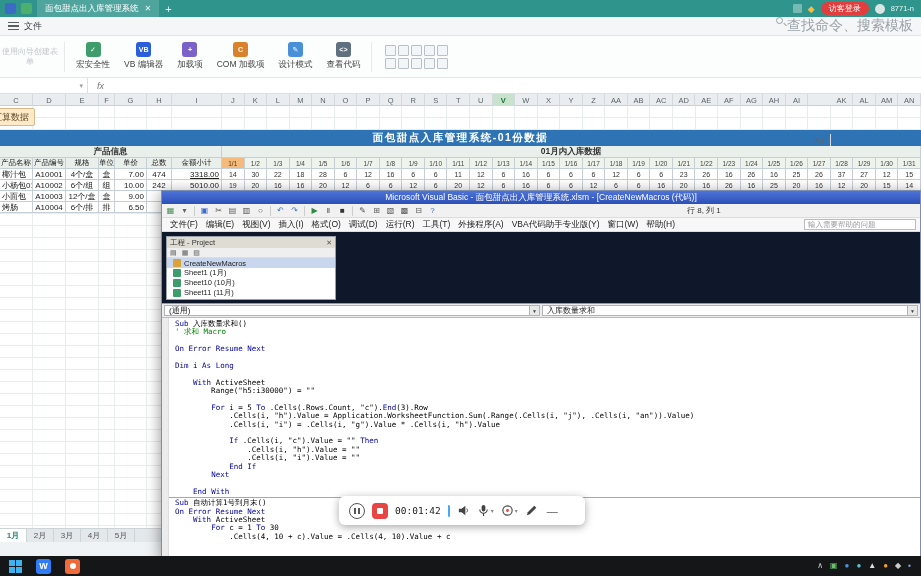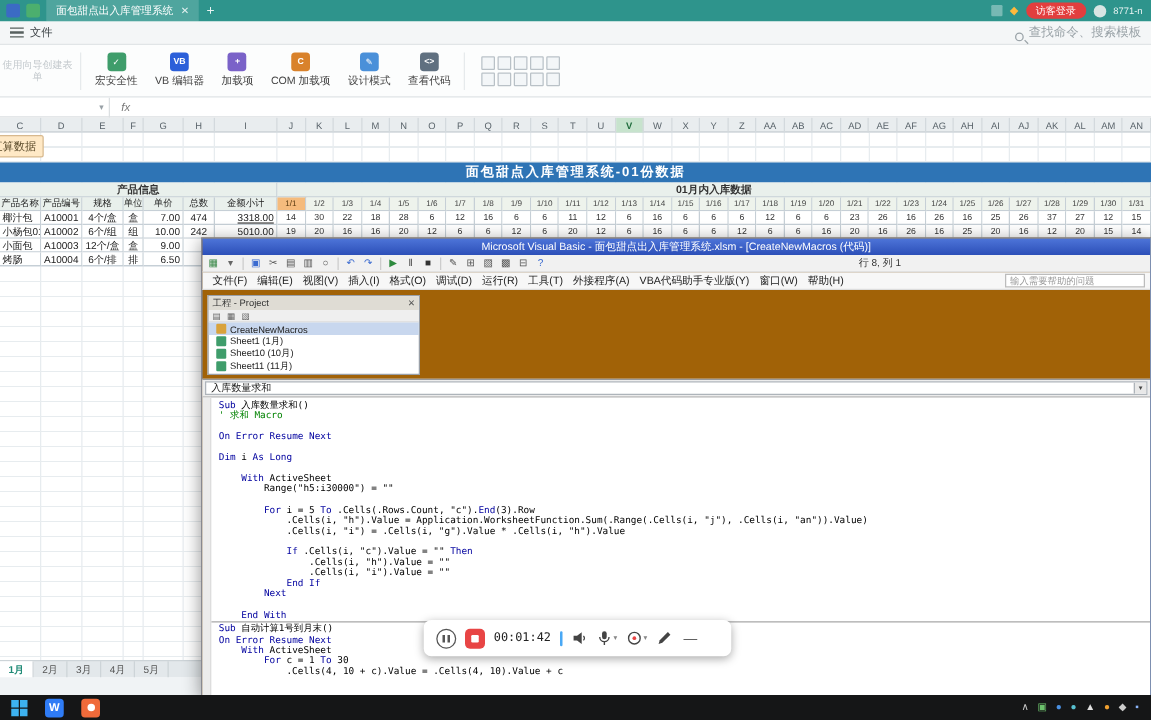--- a/index.html
+++ b/index.html
@@ -19,21 +19,21 @@
   .avatar{width:10px;height:10px;border-radius:50%;background:#d8e5e3}
   .user-label{font-size:7.5px;opacity:.92}
 
   
   .menubar{position:absolute;top:17px;left:0;width:921px;height:19px;background:#f4f6f7;border-bottom:1px solid #e1e5e7;display:flex;align-items:center;font-size:9px;color:#3a4044;z-index:39}
   .hamb{width:11px;height:8px;margin:0 5px 0 8px;border-top:1.5px solid #57605f;border-bottom:1.5px solid #57605f;position:relative}
   .hamb:after{content:"";position:absolute;left:0;right:0;top:2.2px;height:1.5px;background:#57605f}
   .file-lbl{margin-right:6px}
   .menu-tab{padding:2px 7px;margin:0 1px;border-radius:3px;white-space:nowrap}
   .menu-tab.active{background:#ddeeе8;background:#ddeee8;color:#1f8a76;font-weight:bold}
-  .menu-search{margin-left:auto;margin-right:8px;display:flex;align-items:flex-end;gap:4px;color:#9aa3a8;font-size:10px}
+  .menu-search{margin-left:auto;margin-right:8px;display:flex;align-items:flex-start;gap:4px;color:#9aa3a8;font-size:14px}
   .mag{width:7px;height:7px;border:1.3px solid #9aa3a8;border-radius:50%;position:relative}
   .mag:after{content:"";position:absolute;left:6px;top:6px;width:4px;height:1.3px;background:#9aa3a8;transform:rotate(45deg)}
 
   
   .ribbon{position:absolute;top:36px;left:0;width:921px;height:42px;background:#fcfdfd;border-bottom:1px solid #e0e4e6;display:flex;align-items:center;z-index:38}
   .rb-disabled{width:60px;font-size:8px;color:#c2c8cc;text-align:center;line-height:1.25;flex:none}
   .rb-sep{width:1px;height:30px;background:#e6eaec;margin:0 4px;flex:none}
   .rb-btn{display:flex;flex-direction:column;align-items:center;gap:2px;padding:0 7px;font-size:8.5px;color:#444;flex:none}
   .rb-ico{width:15px;height:15px;border-radius:3px;color:#fff;font-size:7px;display:flex;align-items:center;justify-content:center;font-weight:bold}
   .ctrl-grid{display:grid;grid-template-columns:repeat(5,11px);grid-auto-rows:11px;gap:2px;margin:0 9px}
@@ -65,21 +65,21 @@
   .namec{justify-content:flex-start;padding-left:2px}
   .numc{justify-content:flex-end;padding-right:2px}
 
   
   .sheet-tabs{position:absolute;left:0;top:528px;width:921px;height:14px;background:#e3e8eb;border-top:1px solid #cdd4d8;display:flex;z-index:4}
   .stab{width:27px;height:13px;display:flex;align-items:center;justify-content:center;font-size:8px;color:#555;border-right:1px solid #cdd4d8}
   .stab.active{background:#fff;color:#1f8a76;font-weight:bold}
   .tabs-filler{position:absolute;left:0;top:542px;width:921px;height:14px;background:#f0f3f5;z-index:4}
 
   
-  .vba{position:absolute;left:161px;top:190px;width:760px;height:368px;z-index:10;border:1px solid #7d8fb0;box-shadow:0 3px 14px rgba(0,0,0,.45);background:#a16207}
+  .vba{position:absolute;left:161px;top:190px;width:760px;height:368px;z-index:10;border:1px solid #7d8fb0;box-shadow:0 3px 14px rgba(0,0,0,.45);background:#0f172a}
   .vba-title{height:13px;background:linear-gradient(180deg,#4d74d8,#2c4fb8);color:#fff;font-size:8.5px;display:flex;align-items:center;justify-content:center;white-space:nowrap;overflow:hidden}
   .vba-toolbar{height:14px;background:#f1f1f1;border-bottom:1px solid #dcdcdc;display:flex;align-items:center;padding-left:3px;gap:3px;position:relative}
   .vt-ico{font-size:8px;width:11px;text-align:center;flex:none}
   .vt-sep{width:1px;height:10px;background:#ccc;margin:0 1px;flex:none}
   .vba-pos{position:absolute;left:525px;font-size:8px;color:#333}
   .vba-menus{height:14px;background:#f7f7f7;border-bottom:1px solid #ddd;display:flex;align-items:center;font-size:8.5px;color:#222;padding-left:4px;white-space:nowrap}
   .vm{padding:0 4px}
   .vba-help{margin-left:auto;margin-right:4px;width:112px;height:11px;border:1px solid #bcbcbc;background:#fff;color:#999;font-size:7.5px;display:flex;align-items:center;padding-left:3px;overflow:hidden}
   .proj{position:absolute;left:4px;top:45px;width:170px;height:64px;background:#fff;border:1px solid #9aa0a8;z-index:2}
   .proj-head{height:11px;background:#dfdcd4;display:flex;align-items:center;font-size:7.5px;padding:0 3px;color:#333}
@@ -229,21 +229,21 @@
     <div class="col-h" style="width: 22.5484px;">Z</div>
     <div class="col-h" style="width: 22.5484px;">AA</div>
     <div class="col-h" style="width: 22.5484px;">AB</div>
     <div class="col-h" style="width: 22.5484px;">AC</div>
     <div class="col-h" style="width: 22.5484px;">AD</div>
     <div class="col-h" style="width: 22.5484px;">AE</div>
     <div class="col-h" style="width: 22.5484px;">AF</div>
     <div class="col-h" style="width: 22.5484px;">AG</div>
     <div class="col-h" style="width: 22.5484px;">AH</div>
     <div class="col-h" style="width: 22.5484px;">AI</div>
-    <div class="col-h" style="width: 22.5484px;">AJ</div>
+    <div class="col-h" style="width: 22.5484px; margin-top: 40px;">AJ</div>
     <div class="col-h" style="width: 22.5484px;">AK</div>
     <div class="col-h" style="width: 22.5484px;">AL</div>
     <div class="col-h" style="width: 22.5484px;">AM</div>
     <div class="col-h" style="width: 22.5484px;">AN</div>
   </div>
 
 <div class="sheet-area">
   <div id="gridlines">
       <div class="vline" style="left: 32px;"></div>
       <div class="vline" style="left: 65px;"></div>
@@ -576,20 +576,24 @@
         <div class="pt-item">
           <div class="pt-ico" style="background: rgb(63, 157, 107);"></div>
           <div>Sheet11 (11月)</div>
         </div>
       </div>
   </div>
 
   <div class="code-win">
     <div class="code-combos">
       <div class="combo">
+        <span>(通用)</span>
+          <span class="arrow">▼</span>
+      </div>
+      <div class="combo">
         <span>入库数量求和</span>
           <span class="arrow">▼</span>
       </div>
     </div>
     <div class="code-area">
       <div class="code-margin"></div>
       <div class="code-body" id="codebody">
           <div class="code-line"><span class="kw">Sub</span> 入库数量求和()</div>
           <div class="code-line"><span class="cm">' 求和 Macro</span></div>
           <div class="code-line"> </div>

